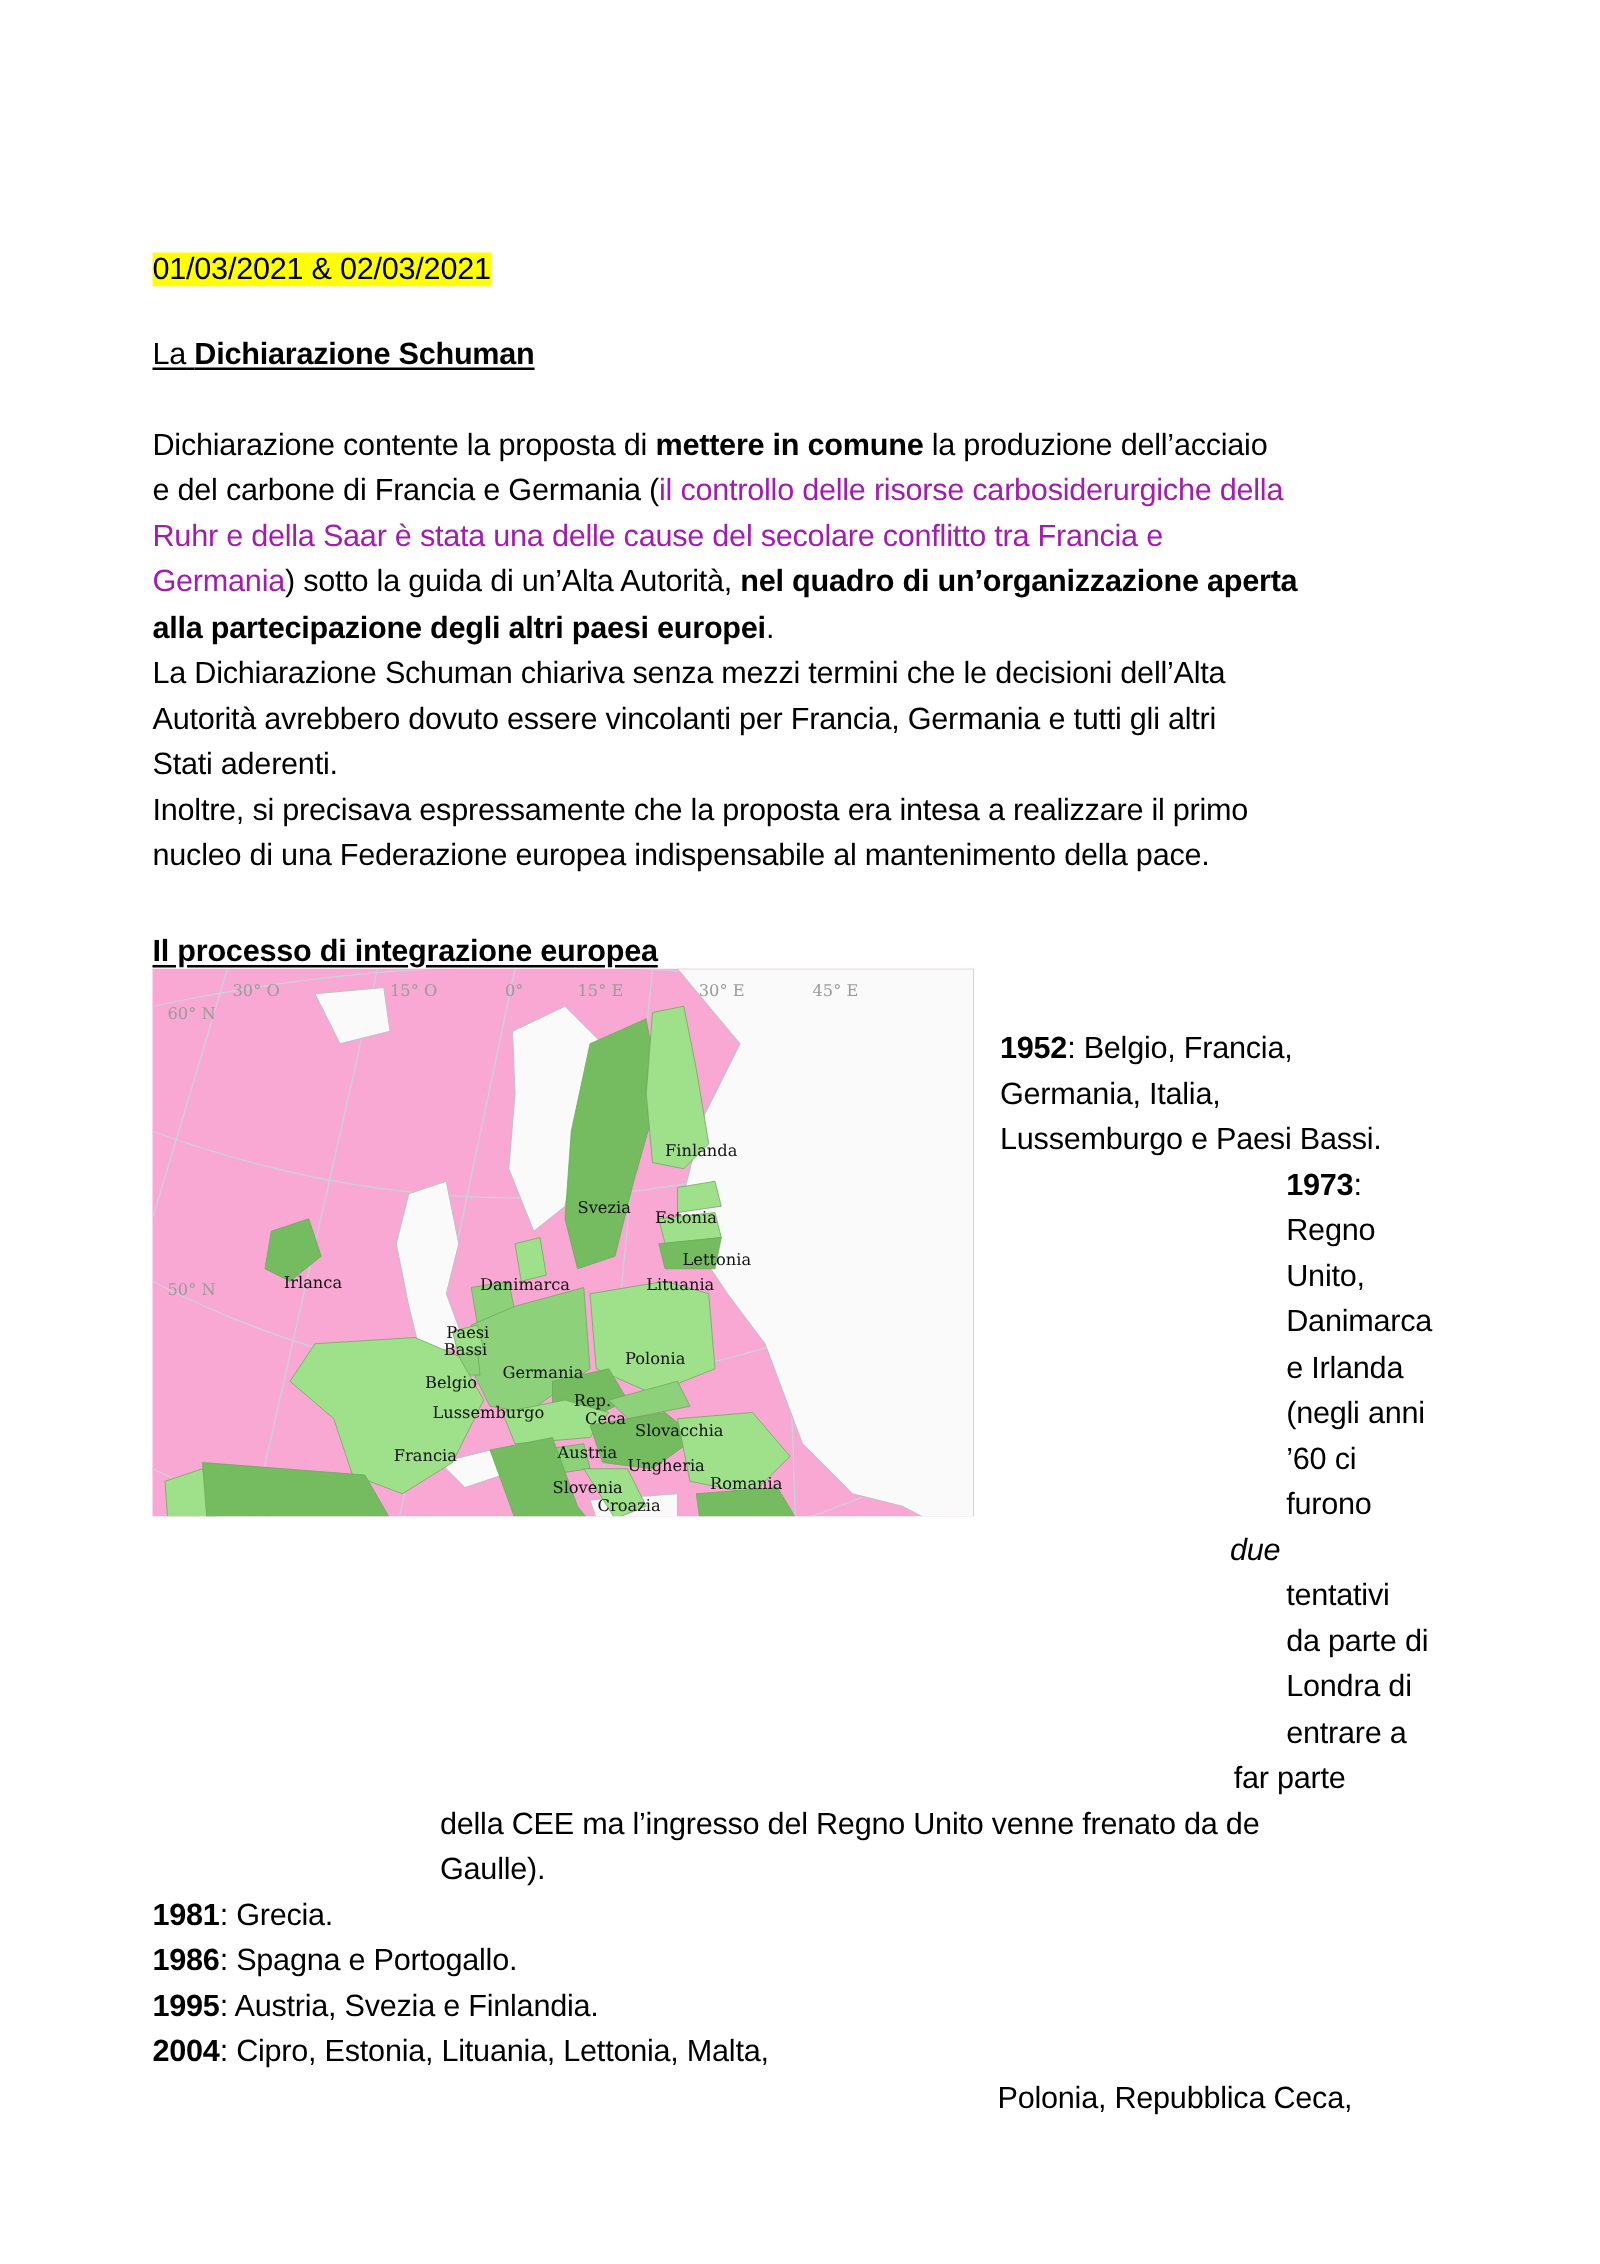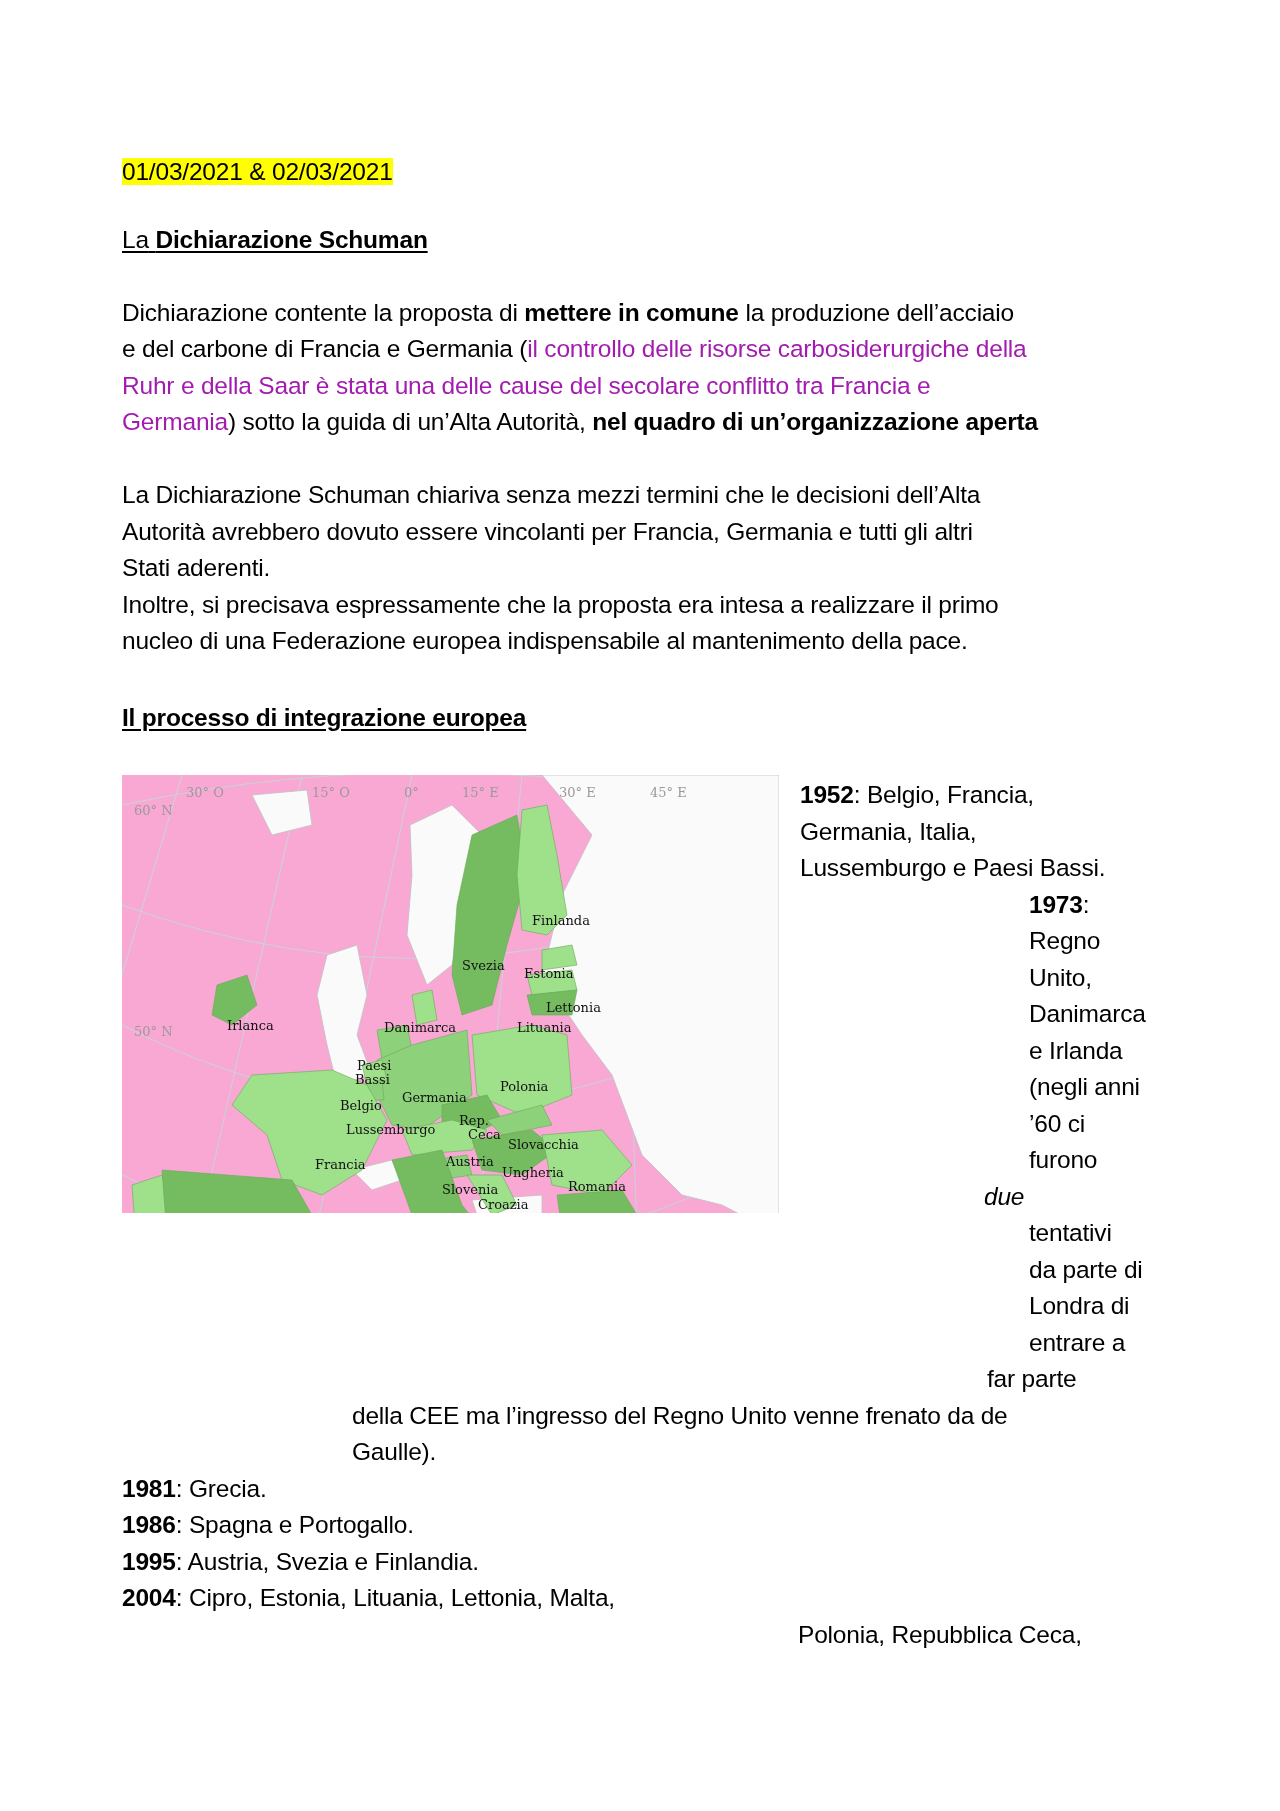--- a/index.html
+++ b/index.html
@@ -1,19 +1,19 @@
 <!DOCTYPE html>
 <html><head>
   <meta charset="utf-8">
   <style>
     html, body { margin: 0; padding: 0; background: #ffffff; }
     body { width: 1280px; height: 1811px; position: relative; overflow: hidden;
            font-family: "Liberation Sans", "DejaVu Sans", sans-serif; color: #000; }
     .page { position: absolute; left: 0; top: 0; width: 1280px; height: 1811px; }
-    .txt { position: absolute; font-size: 24.5px; line-height: 36.5px; white-space: nowrap; letter-spacing: -0.2px; }
+    .txt { position: absolute; font-size: 24.5px; line-height: 36.5px; white-space: nowrap; letter-spacing: -0.2px; margin-top: 44px; }
     .hl { background: #ffff00; }
     .u { text-decoration: underline; text-underline-offset: 3px; text-align: right; }
     .b { font-weight: bold; }
     .red { color: #a21caf; }
     .map { position: absolute; left: 122px; top: 775px; width: 657px; height: 438px; background: #f9a8d4; overflow: hidden; }
     .map svg { position: absolute; left: 0; top: 0; }
     .lbl { font-family: "DejaVu Serif", "Liberation Serif", serif; font-size: 13px; fill: #111; }
     .grid-lbl { font-family: "DejaVu Serif", "Liberation Serif", serif; font-size: 13px; fill: #9a9a9a; }
   </style>
 </head>
@@ -37,20 +37,23 @@
   </div>
   <div class="txt" style="left:122px; top:331px;">
     <span>e del carbone di Francia e Germania (</span><span class="red">il controllo delle risorse carbosiderurgiche della</span>
   </div>
   <div class="txt" style="left:122px; top:368px;">
     <span class="red">Ruhr e della Saar è stata una delle cause del secolare conflitto tra Francia e</span>
   </div>
   <div class="txt" style="left:122px; top:404px;">
     <span class="red">Germania</span><span>) sotto la guida di un’Alta Autorità,</span>
     <span class="b">nel quadro di un’organizzazione aperta</span>
+  </div>
+  <div class="txt" style="left:122px; top:441px;">
+    <span class="b">alla partecipazione degli altri paesi europei</span><span>.</span>
   </div>
 
   <div class="txt" style="left:122px; top:477px;">La Dichiarazione Schuman chiariva senza mezzi termini che le decisioni dell’Alta</div>
   <div class="txt" style="left:122px; top:514px;">Autorità avrebbero dovuto essere vincolanti per Francia, Germania e tutti gli altri</div>
   <div class="txt" style="left:122px; top:550px;">Stati aderenti.</div>
 
   <div class="txt" style="left:122px; top:587px;">Inoltre, si precisava espressamente che la proposta era intesa a realizzare il primo</div>
   <div class="txt" style="left:122px; top:623px;">nucleo di una Federazione europea indispensabile al mantenimento della pace.</div>
 
   <div class="txt b u" style="left:122px; top:700px;">Il processo di integrazione europea</div>

